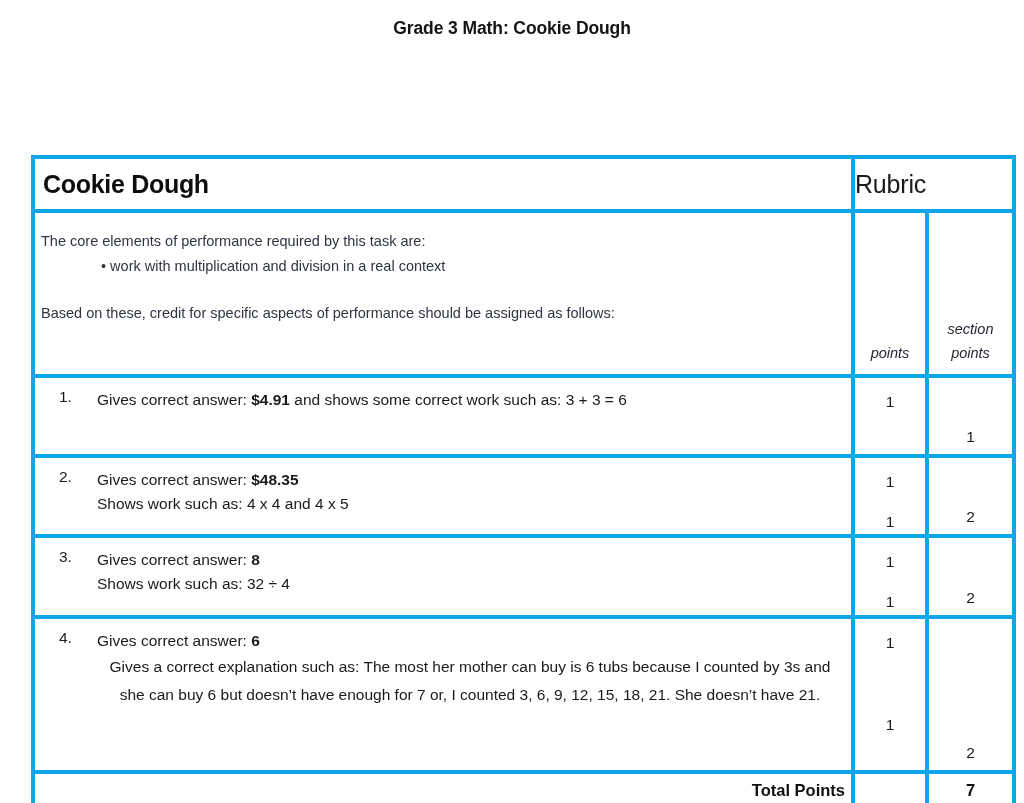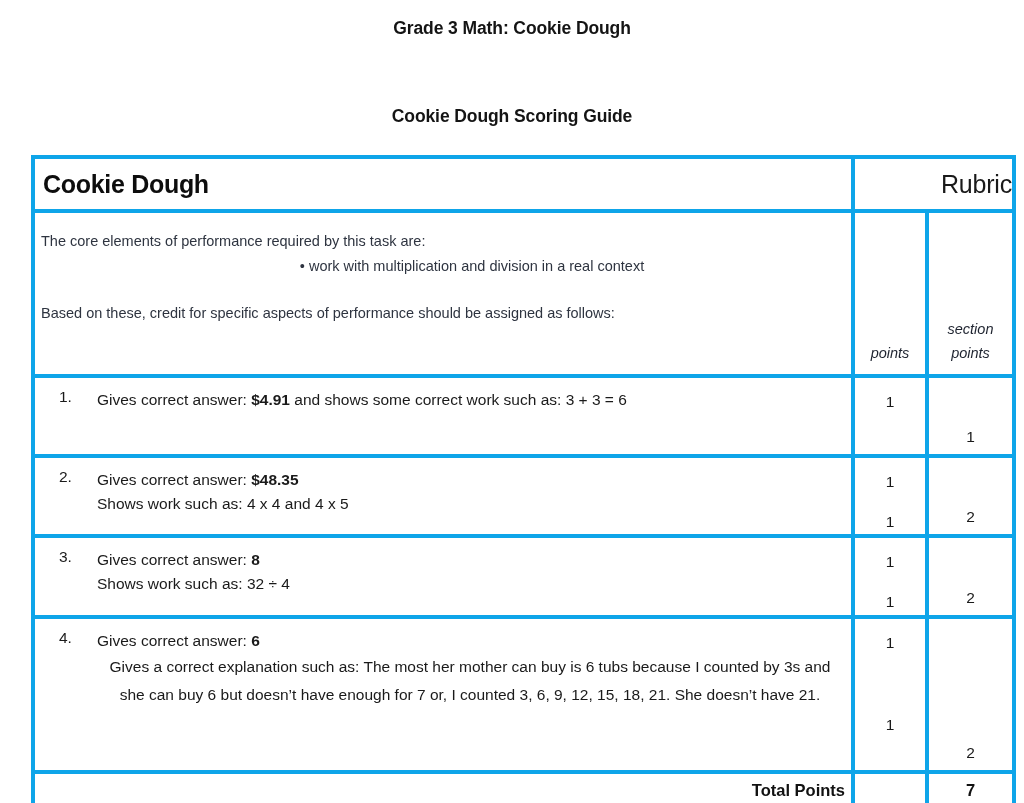--- a/index.html
+++ b/index.html
@@ -64,36 +64,35 @@
     font-weight: bold;
     padding: 6px 0 6px 8px !important;
     letter-spacing: -0.3px;
     color: #0d0d0d;
     height: 38px;
     vertical-align: middle !important;
   }
   .hdr-rubric {
     font-size: 25px;
     font-weight: normal;
-    text-align: right;
+    text-align: left;
     vertical-align: middle !important;
     letter-spacing: -0.2px;
     color: #1a1a1a;
   }
   .intro-cell {
     padding: 16px 8px 8px 6px !important;
     font-size: 14.5px;
     line-height: 1.72;
     color: #2e3440;
     height: 137px;
   }
   .intro-line { white-space: nowrap; }
   .intro-bullet {
     padding-left: 60px;
-    text-align: center;
   }
   .intro-gap { height: 22px; }
 
   .col-label {
     font-size: 14.5px;
     text-align: center;
     color: #1f2430;
     vertical-align: bottom !important;
     padding-bottom: 8px !important;
     line-height: 1.65;
@@ -173,21 +172,20 @@
     line-height: 1.78;
     text-align: center;
   }
 </style>
 </head>
 <body>
 
 <div class="page">
 
   <div class="doc-title">Grade 3 Math: Cookie Dough</div>
-  <div class="doc-subtitle">Cookie Dough Scoring Guide</div>
 
   <table class="rubric-table">
     <colgroup>
       <col class="c-desc">
       <col class="c-pts">
       <col class="c-sect">
     </colgroup>
     <tbody>
       <tr>
         <td class="hdr-title">Cookie Dough</td>

